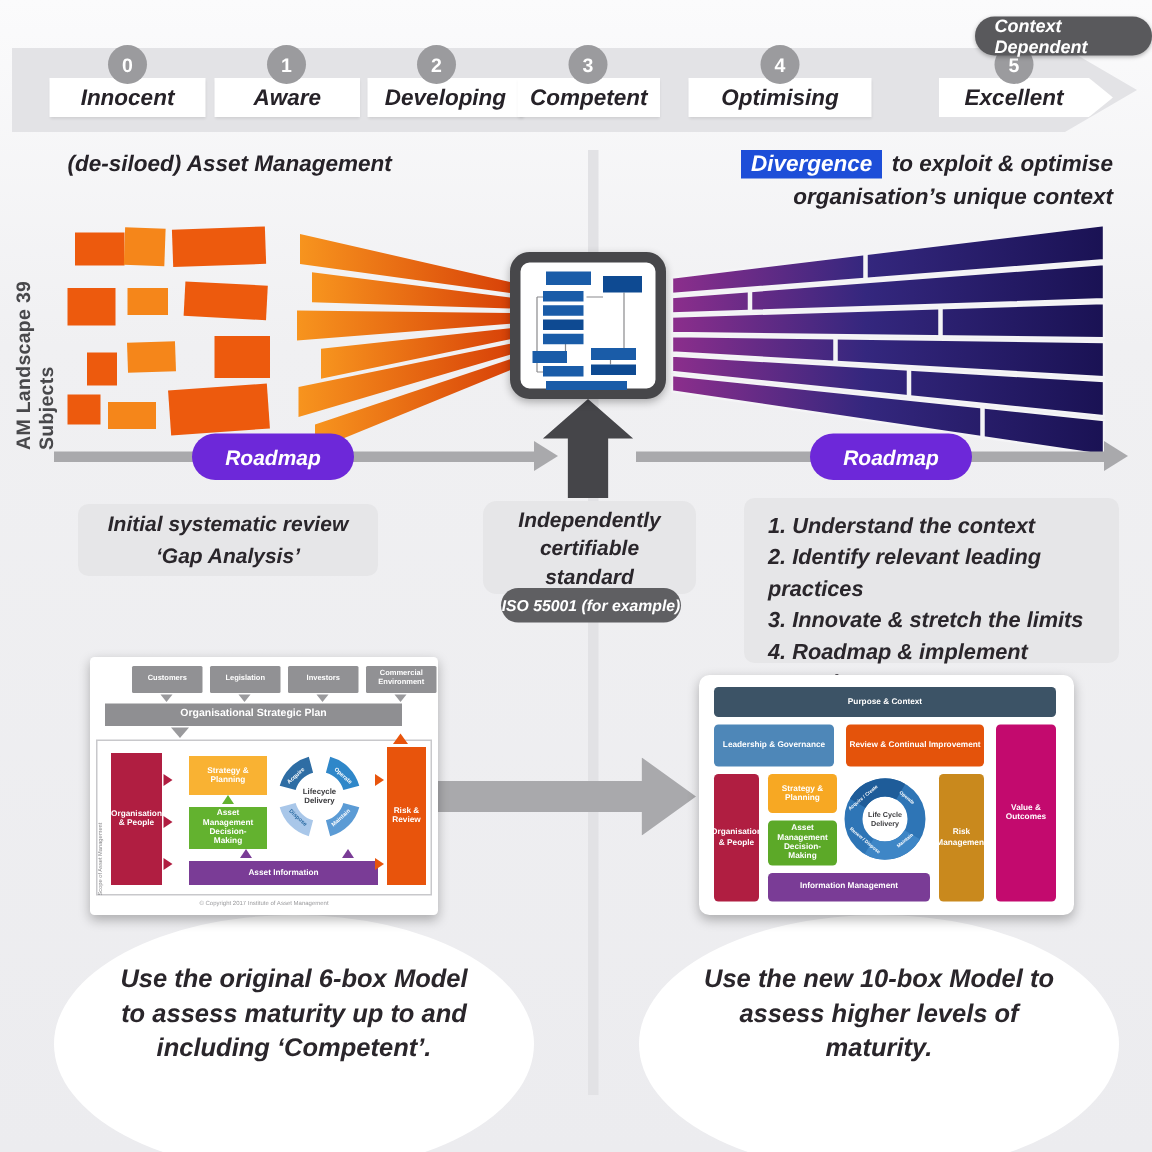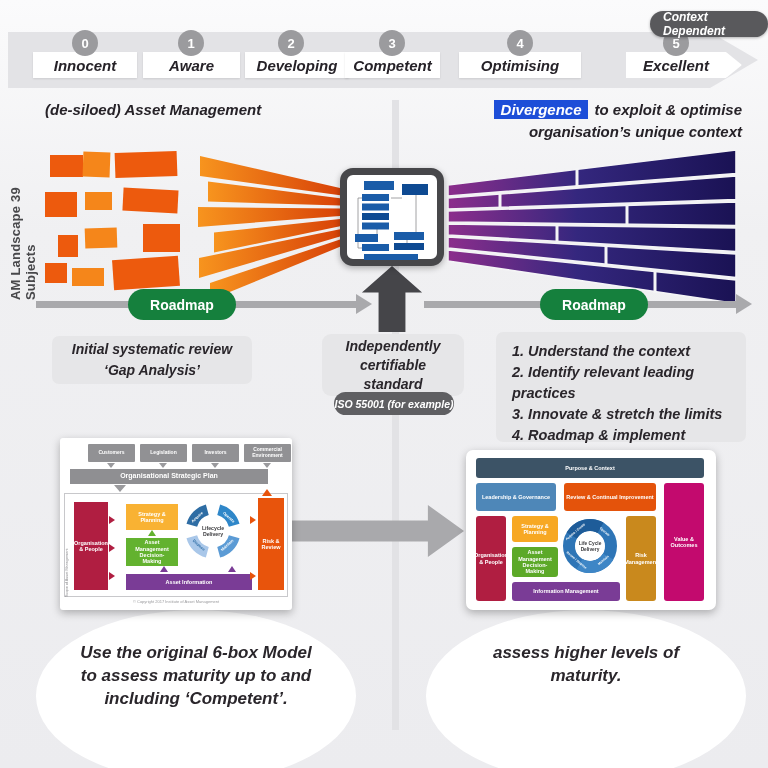--- a/index.html
+++ b/index.html
@@ -33,22 +33,22 @@
   #amlab{position:absolute;left:8px;top:148px;height:152px;writing-mode:vertical-rl;transform:rotate(180deg);
         font-size:13px;font-weight:bold;color:#48484B;display:flex;align-items:center;z-index:2;letter-spacing:.2px}
   #beams{position:absolute;left:0;top:148px;z-index:1}
   #sicon{position:absolute;left:340px;top:168px;width:104px;height:98px;background:#fff;
         border:7px solid #47474A;border-radius:13px;z-index:3;box-shadow:0 2px 6px rgba(0,0,0,.3);padding:3px}
   #uparrow{position:absolute;left:360px;top:266px;width:64px;height:66px;background:#454549;
         clip-path:polygon(50% 0,97% 40%,71% 40%,71% 100%,29% 100%,29% 40%,3% 40%);z-index:2}
   .rbar{position:absolute;height:7px;background:#A9A9AC;top:301px;z-index:2}
   .rhead{position:absolute;width:0;height:0;border-left:16px solid #A9A9AC;border-top:10px solid transparent;
         border-bottom:10px solid transparent;top:294px;z-index:2}
-  .rpill{position:absolute;top:289px;width:108px;height:31px;background:#15803d;border-radius:16px;color:#fff;
-        display:flex;align-items:center;justify-content:center;font-weight:bold;font-size:14px;z-index:3}
+  .rpill{position:absolute;top:289px;width:108px;height:31px;background:#6d28d9;border-radius:16px;color:#fff;
+        display:flex;align-items:center;justify-content:center;font-style:italic;font-weight:bold;font-size:14px;z-index:3}
   
   .note{position:absolute;background:#E6E6E8;border-radius:7px;font-style:italic;font-weight:bold;
         color:#2A262B;text-align:center;z-index:2}
   #gapnote{left:52px;top:336px;width:200px;height:48px;font-size:14px;line-height:21px;padding-top:3px}
   #stdnote{left:322px;top:334px;width:142px;height:62px;border-radius:9px;font-size:14px;line-height:19px;padding-top:3px}
   #isobadge{position:absolute;left:334px;top:392px;width:120px;height:23px;background:#5F5F62;border-radius:12px;
         color:#fff;font-style:italic;font-weight:bold;font-size:10.5px;display:flex;align-items:center;
         justify-content:center;z-index:3}
   #stepsnote{left:496px;top:332px;width:250px;height:110px;text-align:left;font-size:14.5px;line-height:21px;
         padding:9px 0 0 16px}
@@ -313,15 +313,16 @@
 </div>
 
 <div class="dome" id="domeL"></div>
 <div class="dome" id="domeR"></div>
 <div class="cap" id="capL">
   <span class="line">Use the original 6-box Model</span>
   <span class="line">to assess maturity up to and</span>
   <span class="line">including ‘Competent’.</span>
 </div>
 <div class="cap" id="capR">
+  <span class="line">Use the new 10-box Model to</span>
   <span class="line">assess higher levels of</span>
   <span class="line">maturity.</span>
 </div>
 
 </body></html>

